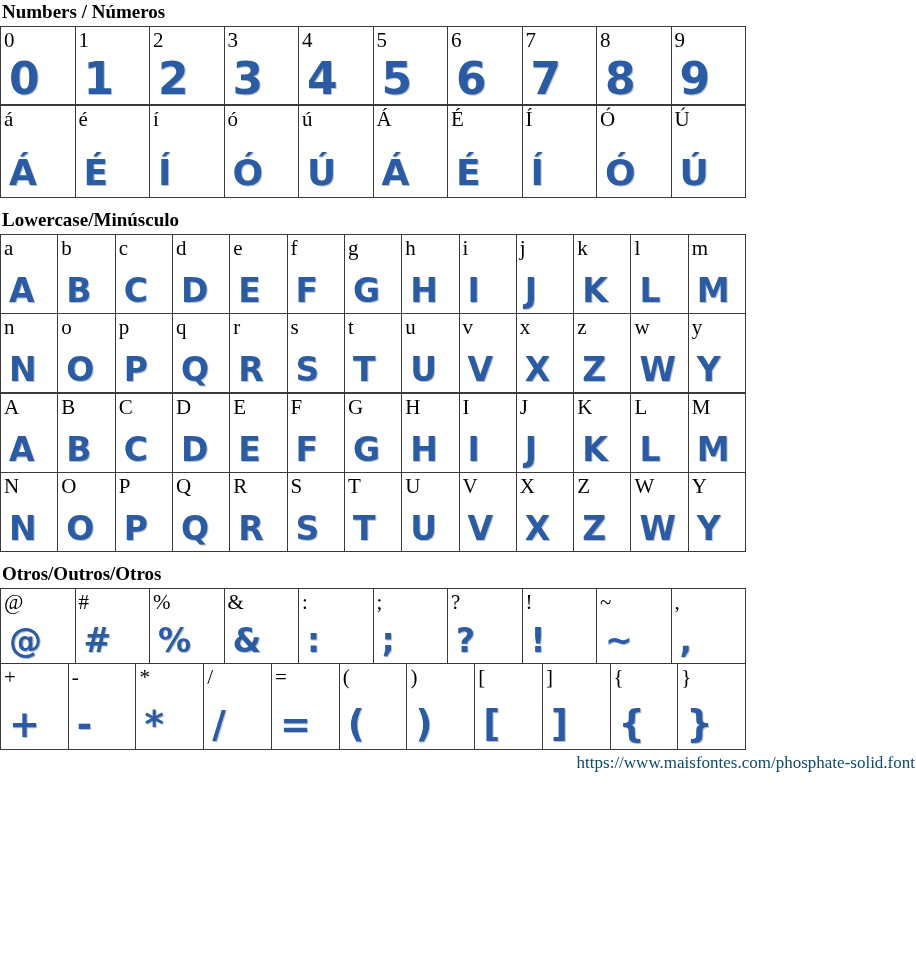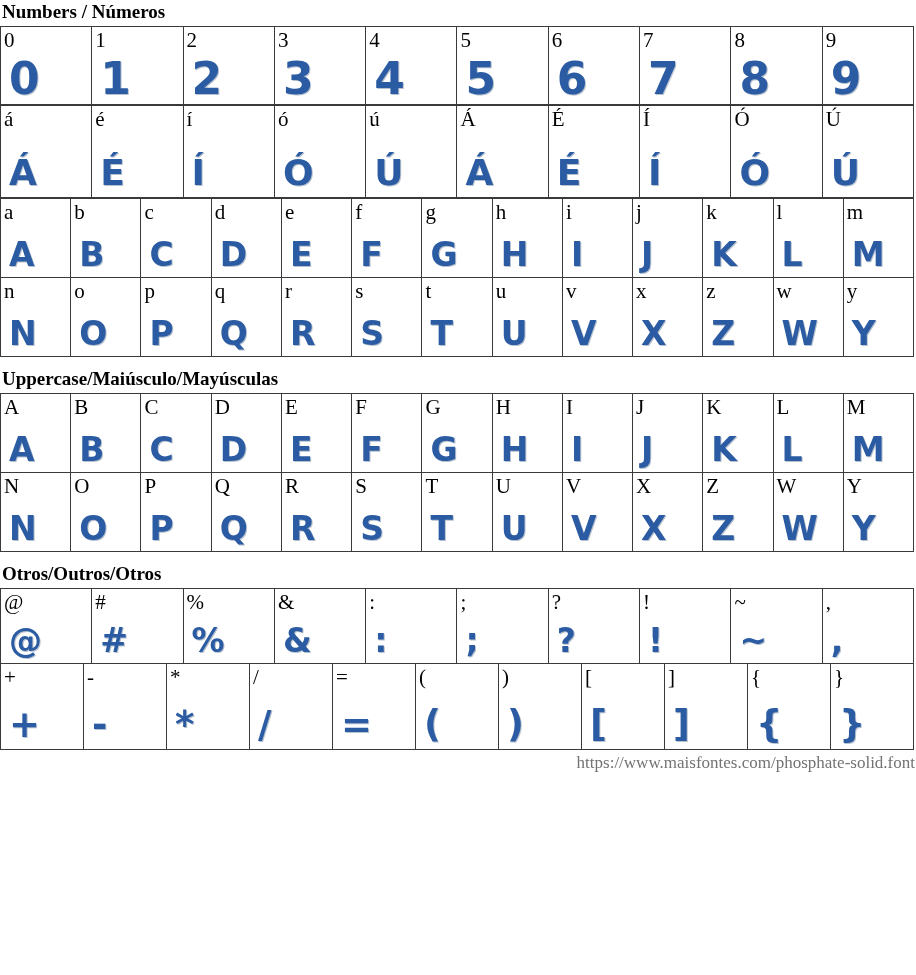--- a/index.html
+++ b/index.html
@@ -8,21 +8,21 @@
     background: #ffffff;
   }
   body {
     width: 916px;
     height: 975px;
     overflow: hidden;
     font-family: "Liberation Serif", serif;
     color: #000;
   }
   #content {
-    width: 914px;
+    width: 746px;
   }
   h2.section-title {
     font-family: "Liberation Serif", serif;
     font-weight: bold;
     font-size: 19px;
     line-height: 22px;
     margin: 11px 0 3px 2px;
     color: #000;
   }
   h2.section-title:first-of-type {
@@ -74,21 +74,21 @@
   .sec-others .char-row.row-0 { height: 75px; }
   .sec-others .char-row.row-1 { height: 86px; }
   .sec-others .glyph { font-size: 33px; bottom: 6px; }
   .sec-others .char-row.row-1 .glyph { font-size: 37px; }
   .footer {
     margin-top: 2px;
     text-align: right;
     font-family: "Liberation Serif", serif;
     font-size: 17px;
     line-height: 21px;
-    color: #737373;
+    color: #0c4a6e;
     padding-right: 1px;
   }
 </style>
 </head>
 <body>
 
 <div id="content">
 
 <h2 class="section-title">Numbers / Números</h2>
     <div class="char-table sec-numbers">
@@ -172,20 +172,21 @@
         <div class="char-cell">
           <span class="ref">Ó</span>
           <span class="glyph">Ó</span>
         </div>
         <div class="char-cell">
           <span class="ref">Ú</span>
           <span class="glyph">Ú</span>
         </div>
       </div>
     </div>
+    <h2 class="section-title">Lowercase/Minúsculo</h2>
     <div class="char-table sec-lowercase">
       <div class="char-row row-0">
         <div class="char-cell">
           <span class="ref">a</span>
           <span class="glyph">A</span>
         </div>
         <div class="char-cell">
           <span class="ref">b</span>
           <span class="glyph">B</span>
         </div>
@@ -282,21 +283,20 @@
         <div class="char-cell">
           <span class="ref">w</span>
           <span class="glyph">W</span>
         </div>
         <div class="char-cell">
           <span class="ref">y</span>
           <span class="glyph">Y</span>
         </div>
       </div>
     </div>
-    <h2 class="section-title">Uppercase/Maiúsculo/Mayúsculas</h2>
     <div class="char-table sec-uppercase">
       <div class="char-row row-0">
         <div class="char-cell">
           <span class="ref">A</span>
           <span class="glyph">A</span>
         </div>
         <div class="char-cell">
           <span class="ref">B</span>
           <span class="glyph">B</span>
         </div>

